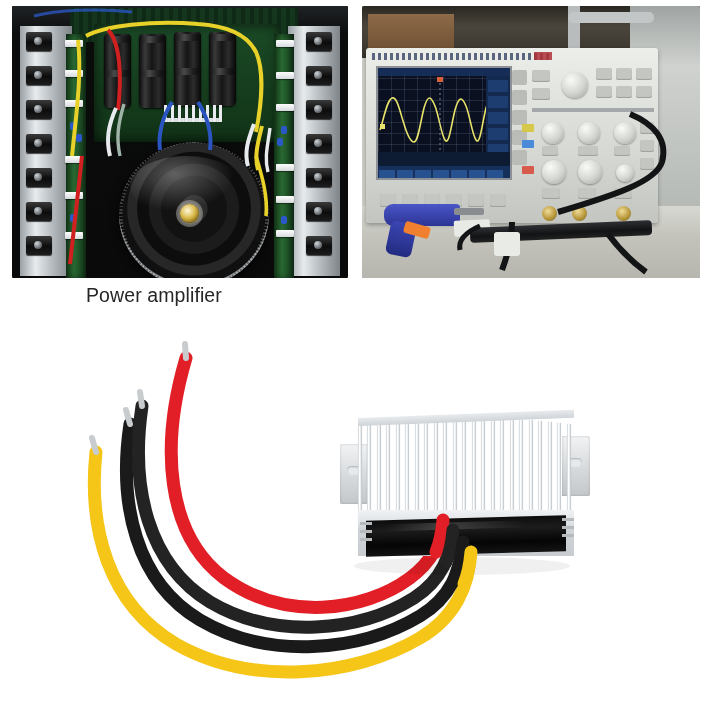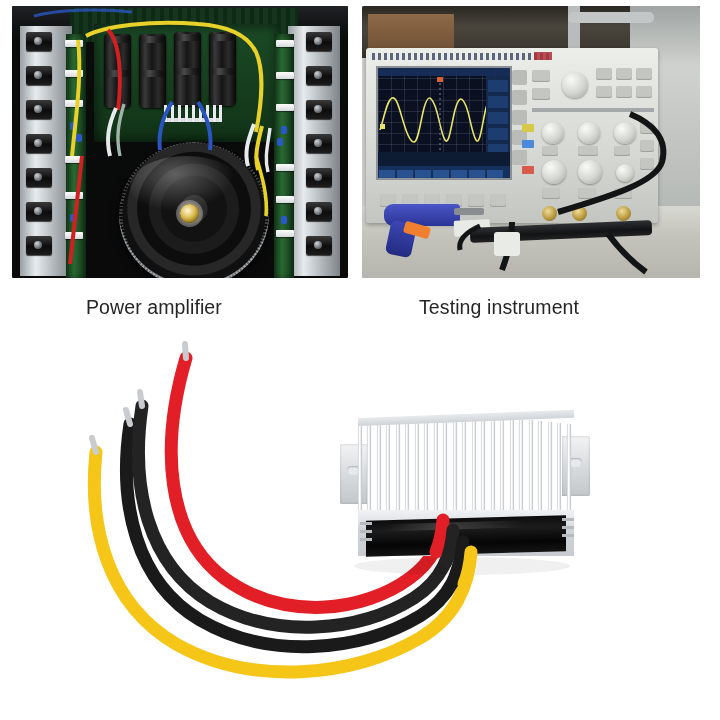--- a/index.html
+++ b/index.html
@@ -17,21 +17,21 @@
   .photo{
     position:absolute;top:6px;height:272px;
     overflow:hidden;background:#111;
     border-radius:2px;
   }
   .photo.left{left:12px;width:336px;}
   .photo.right{left:362px;width:338px;}
   .caption{
     position:absolute;top:284px;
     font-size:19.5px;letter-spacing:.1px;
-    color:#262626;font-weight:400;white-space:nowrap;margin-top:12px;
+    color:#262626;font-weight:400;white-space:nowrap;
   }
   .caption.left{left:86px;}
   .caption.right{left:419px;}
 
   
   .amp{position:absolute;inset:0;background:#0b0d0c;}
   .amp-case{
     position:absolute;left:0;top:0;right:0;bottom:0;
     background:
       linear-gradient(180deg,#15181a 0%,#0a0c0b 14%,#090a09 100%);
@@ -460,21 +460,20 @@
           <path d="M268 108 C292 118 306 134 300 156 C294 176 250 190 196 206" stroke="#131416" stroke-width="6" fill="none"></path>
           <path d="M150 216 C150 232 146 248 140 264" stroke="#131416" stroke-width="6" fill="none"></path>
           <path d="M246 228 C258 244 270 256 284 266" stroke="#131416" stroke-width="6" fill="none"></path>
           <path d="M118 220 C104 226 96 234 98 244" stroke="#131416" stroke-width="5" fill="none"></path>
           <rect x="132" y="226" width="26" height="24" rx="3" fill="#e9ebe7"></rect>
         </svg>
       </div>
     </div>
 
     <div class="caption left">Power amplifier</div>
-    <div class="caption right">Testing instrument</div>
   </div>
 
   <div class="product">
 
     <svg width="720" height="400" viewBox="0 0 720 400">
 
       <path d="M96 132 C88 208 108 284 176 324 C250 366 352 358 420 318 C454 298 470 266 470 232" stroke="#f5c518" stroke-width="13" fill="none" stroke-linecap="round"></path>
 
       <path d="M130 104 C118 184 136 262 200 300 C268 340 360 332 420 296 C450 278 462 250 462 222" stroke="#1a1a1a" stroke-width="13" fill="none" stroke-linecap="round"></path>
 

